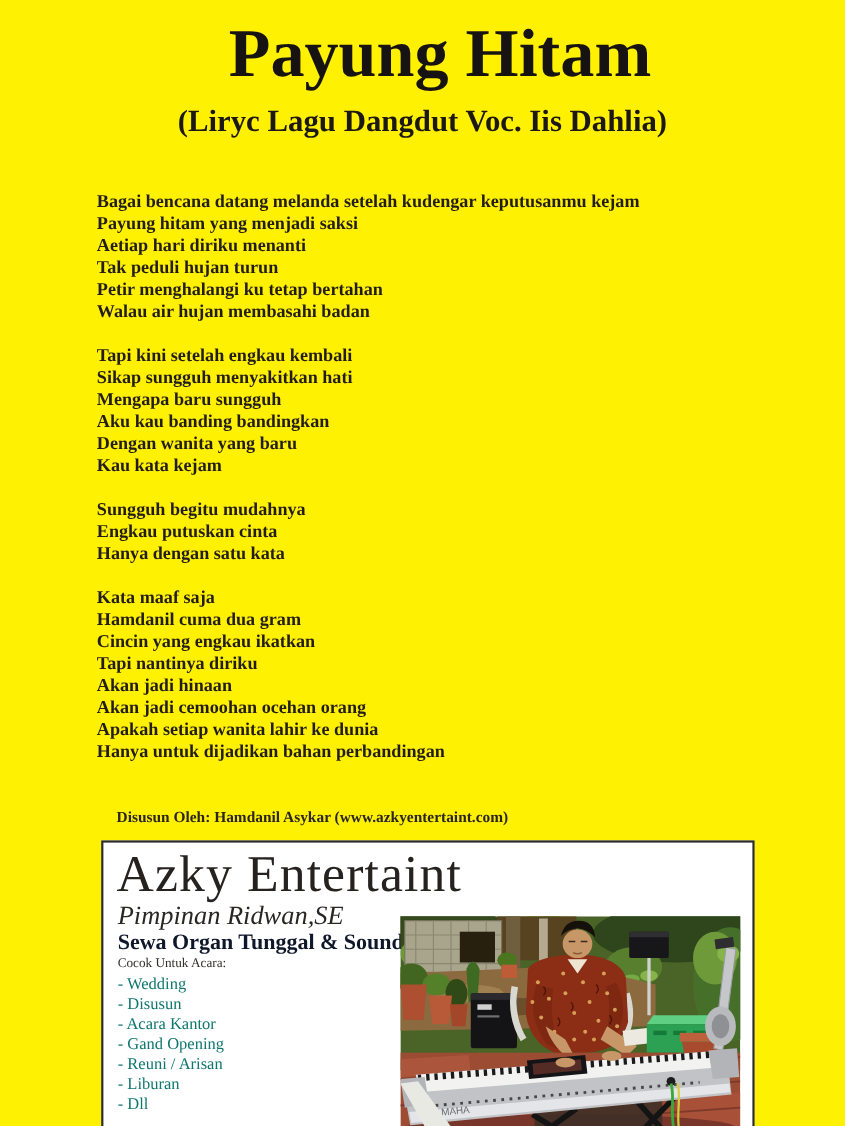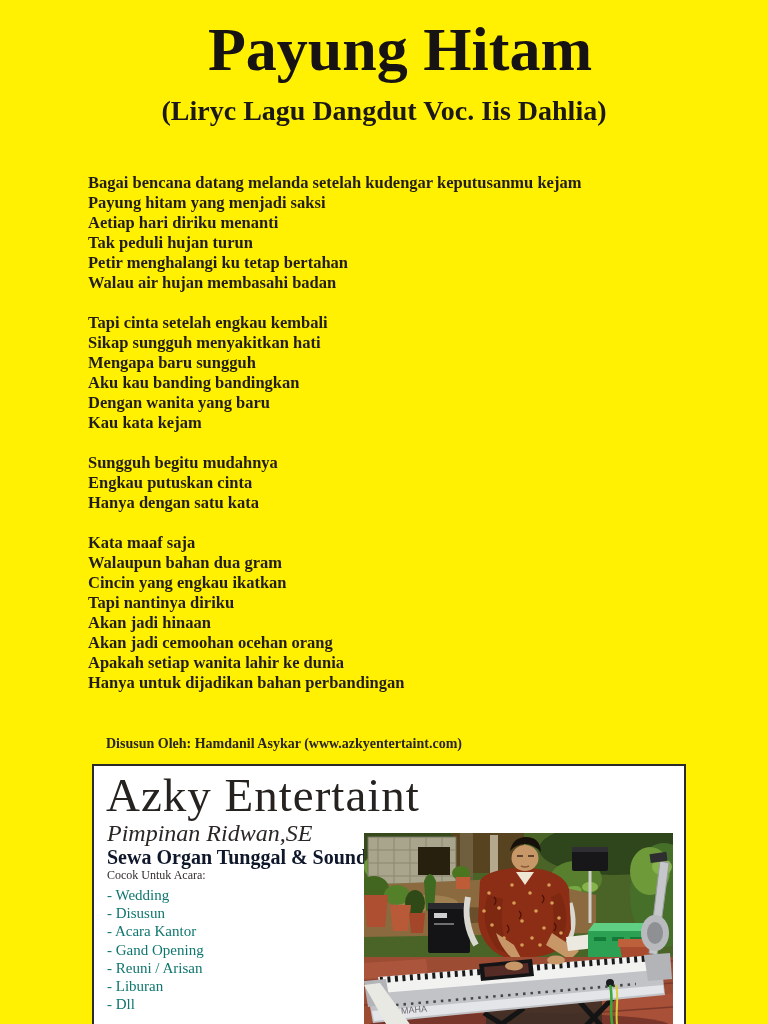--- a/index.html
+++ b/index.html
@@ -40,35 +40,35 @@
   <div class="lyrics">
     <div class="stanza">
       <div class="line">Bagai bencana datang melanda setelah kudengar keputusanmu kejam</div>
       <div class="line">Payung hitam yang menjadi saksi</div>
       <div class="line">Aetiap hari diriku menanti</div>
       <div class="line">Tak peduli hujan turun</div>
       <div class="line">Petir menghalangi ku tetap bertahan</div>
       <div class="line">Walau air hujan membasahi badan</div>
     </div>
     <div class="stanza">
-      <div class="line">Tapi cinta setelah engkau kembali</div>
+      <div class="line">Tapi kini setelah engkau kembali</div>
       <div class="line">Sikap sungguh menyakitkan hati</div>
       <div class="line">Mengapa baru sungguh</div>
       <div class="line">Aku kau banding bandingkan</div>
       <div class="line">Dengan wanita yang baru</div>
       <div class="line">Kau kata kejam</div>
     </div>
     <div class="stanza">
       <div class="line">Sungguh begitu mudahnya</div>
       <div class="line">Engkau putuskan cinta</div>
       <div class="line">Hanya dengan satu kata</div>
     </div>
     <div class="stanza">
       <div class="line">Kata maaf saja</div>
-      <div class="line">Walaupun bahan dua gram</div>
+      <div class="line">Hamdanil cuma dua gram</div>
       <div class="line">Cincin yang engkau ikatkan</div>
       <div class="line">Tapi nantinya diriku</div>
       <div class="line">Akan jadi hinaan</div>
       <div class="line">Akan jadi cemoohan ocehan orang</div>
       <div class="line">Apakah setiap wanita lahir ke dunia</div>
       <div class="line">Hanya untuk dijadikan bahan perbandingan</div>
     </div>
   </div>
 
   <div class="credit">Disusun Oleh: Hamdanil Asykar  (www.azkyentertaint.com)</div>

